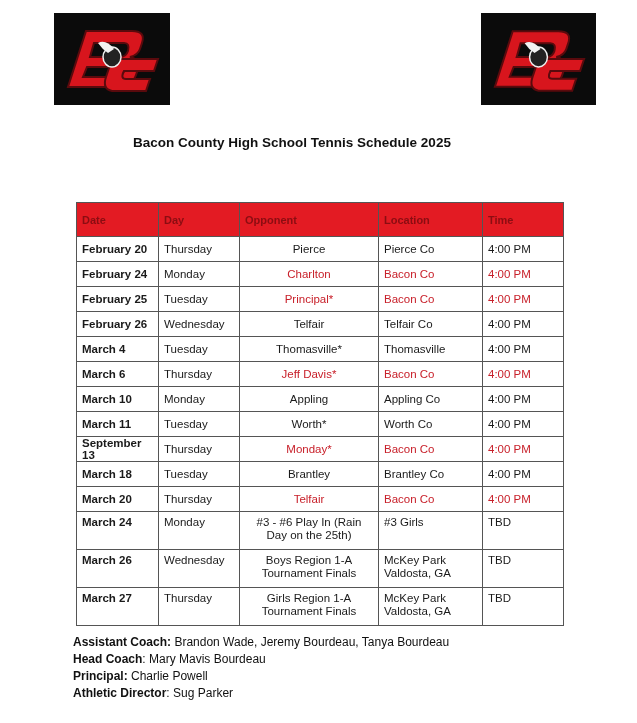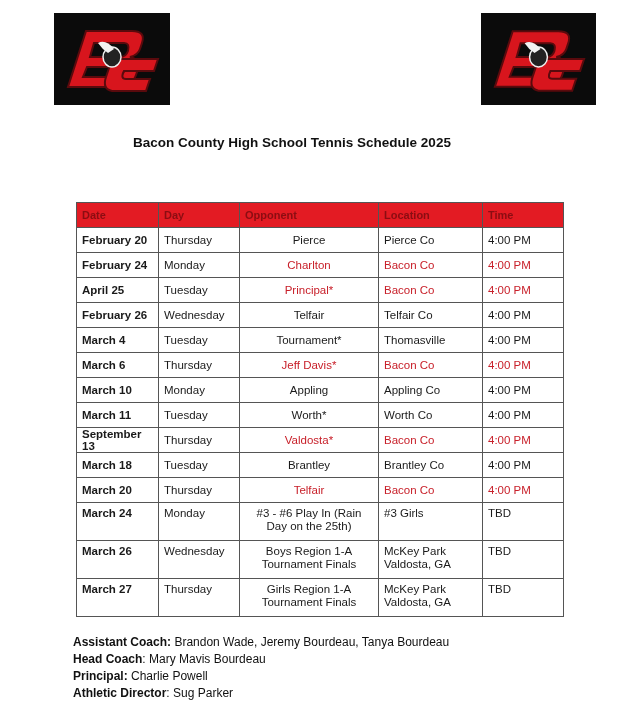--- a/index.html
+++ b/index.html
@@ -19,21 +19,21 @@
   }
   table.sched {
     position:absolute; left:76px; top:202px; border-collapse:collapse;
     font-size:11.5px; table-layout:fixed;
   }
   table.sched td, table.sched th {
     border:1px solid #555; padding:0 5px; vertical-align:top; box-sizing:border-box;
   }
   table.sched th {
     background:#e31b23; color:#8b0d12; font-weight:bold; text-align:left;
-    height:25px; vertical-align:middle; font-size:11px;
+    height:34px; vertical-align:middle; font-size:11px;
   }
   table.sched td { height:25px; vertical-align:middle; }
   table.sched tr.tall td { height:38px; vertical-align:top; padding-top:4px; line-height:13px; }
   td.date { font-weight:bold; }
   td.opp { text-align:center; }
   .red { color:#c8202a; }
   .staff {
     position:absolute; left:73px; top:634px; font-size:12px; line-height:17px; color:#111;
   }
   .staff b { font-weight:bold; }
@@ -86,37 +86,37 @@
         <td class="time">4:00 PM</td>
       </tr>
       <tr>
         <td class="date">February 24</td>
         <td class="day">Monday</td>
         <td class="opp red">Charlton</td>
         <td class="loc red">Bacon Co</td>
         <td class="time red">4:00 PM</td>
       </tr>
       <tr>
-        <td class="date">April 25</td>
+        <td class="date">February 25</td>
         <td class="day">Tuesday</td>
         <td class="opp red">Principal*</td>
         <td class="loc red">Bacon Co</td>
         <td class="time red">4:00 PM</td>
       </tr>
       <tr>
         <td class="date">February 26</td>
         <td class="day">Wednesday</td>
         <td class="opp">Telfair</td>
         <td class="loc">Telfair Co</td>
         <td class="time">4:00 PM</td>
       </tr>
       <tr>
         <td class="date">March 4</td>
         <td class="day">Tuesday</td>
-        <td class="opp">Tournament*</td>
+        <td class="opp">Thomasville*</td>
         <td class="loc">Thomasville</td>
         <td class="time">4:00 PM</td>
       </tr>
       <tr>
         <td class="date">March 6</td>
         <td class="day">Thursday</td>
         <td class="opp red">Jeff Davis*</td>
         <td class="loc red">Bacon Co</td>
         <td class="time red">4:00 PM</td>
       </tr>
@@ -130,21 +130,21 @@
       <tr>
         <td class="date">March 11</td>
         <td class="day">Tuesday</td>
         <td class="opp">Worth*</td>
         <td class="loc">Worth Co</td>
         <td class="time">4:00 PM</td>
       </tr>
       <tr>
         <td class="date">September 13</td>
         <td class="day">Thursday</td>
-        <td class="opp red">Valdosta*</td>
+        <td class="opp red">Monday*</td>
         <td class="loc red">Bacon Co</td>
         <td class="time red">4:00 PM</td>
       </tr>
       <tr>
         <td class="date">March 18</td>
         <td class="day">Tuesday</td>
         <td class="opp">Brantley</td>
         <td class="loc">Brantley Co</td>
         <td class="time">4:00 PM</td>
       </tr>

